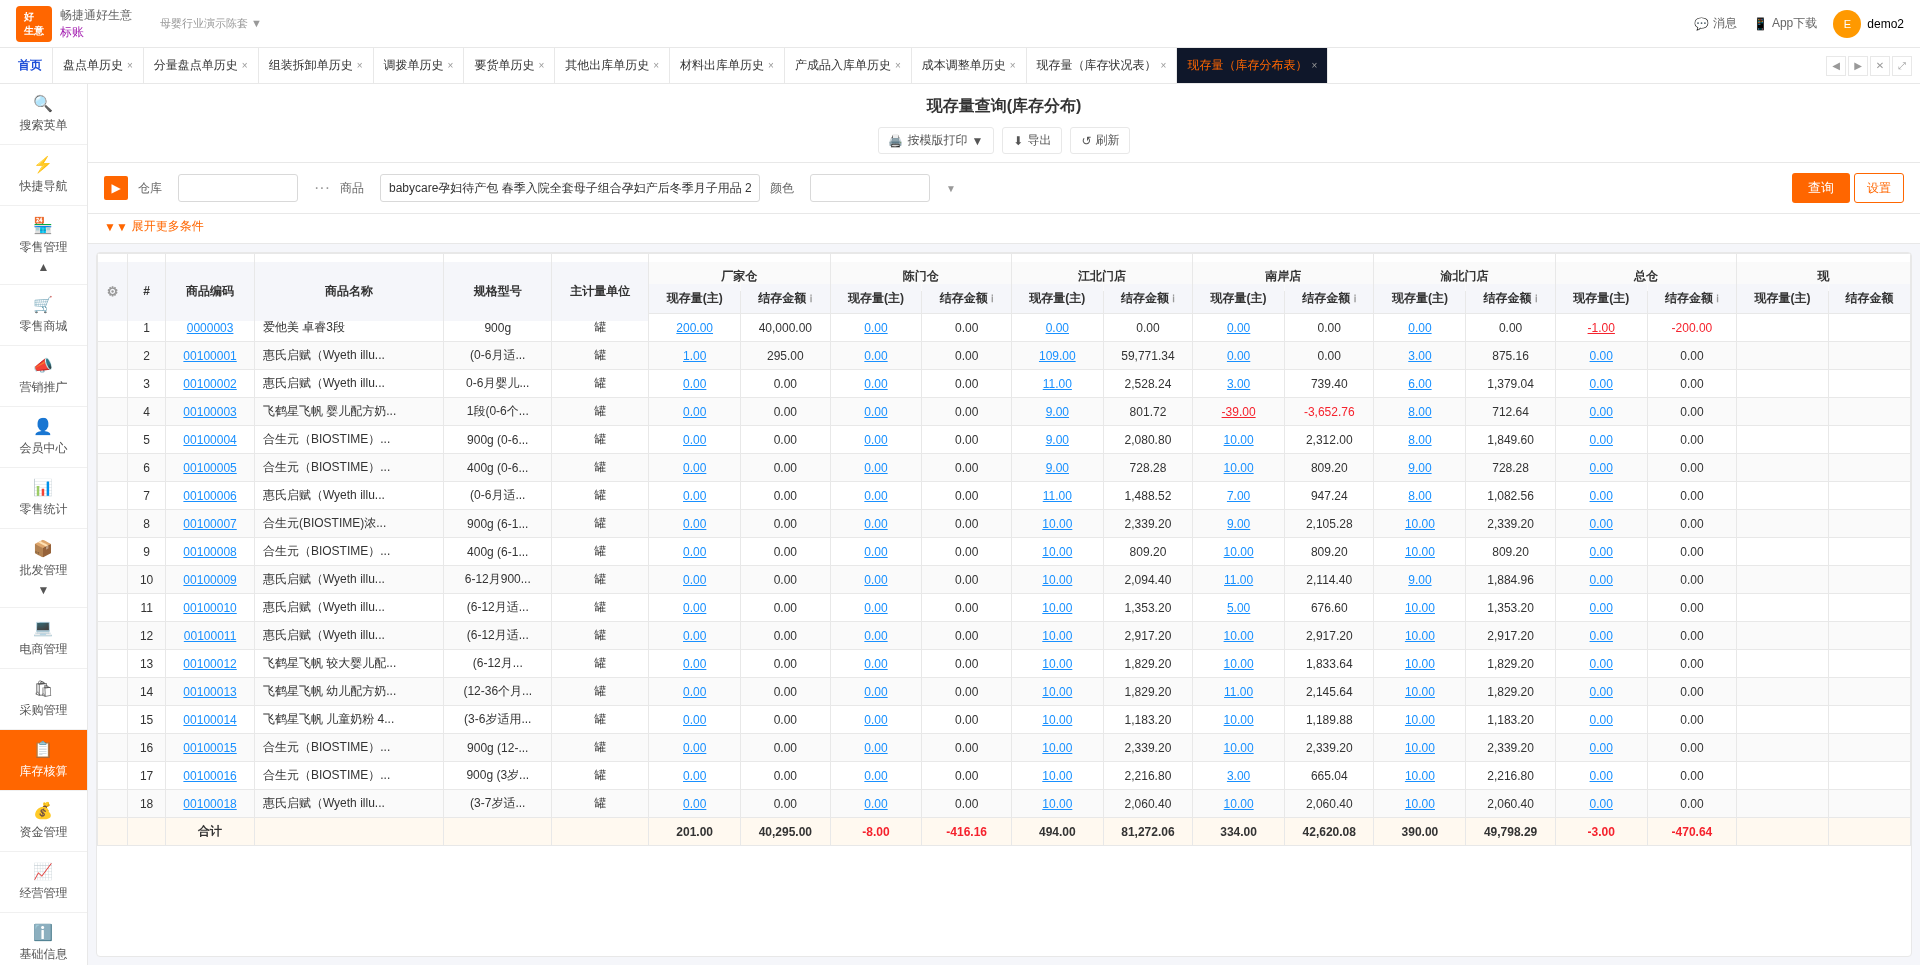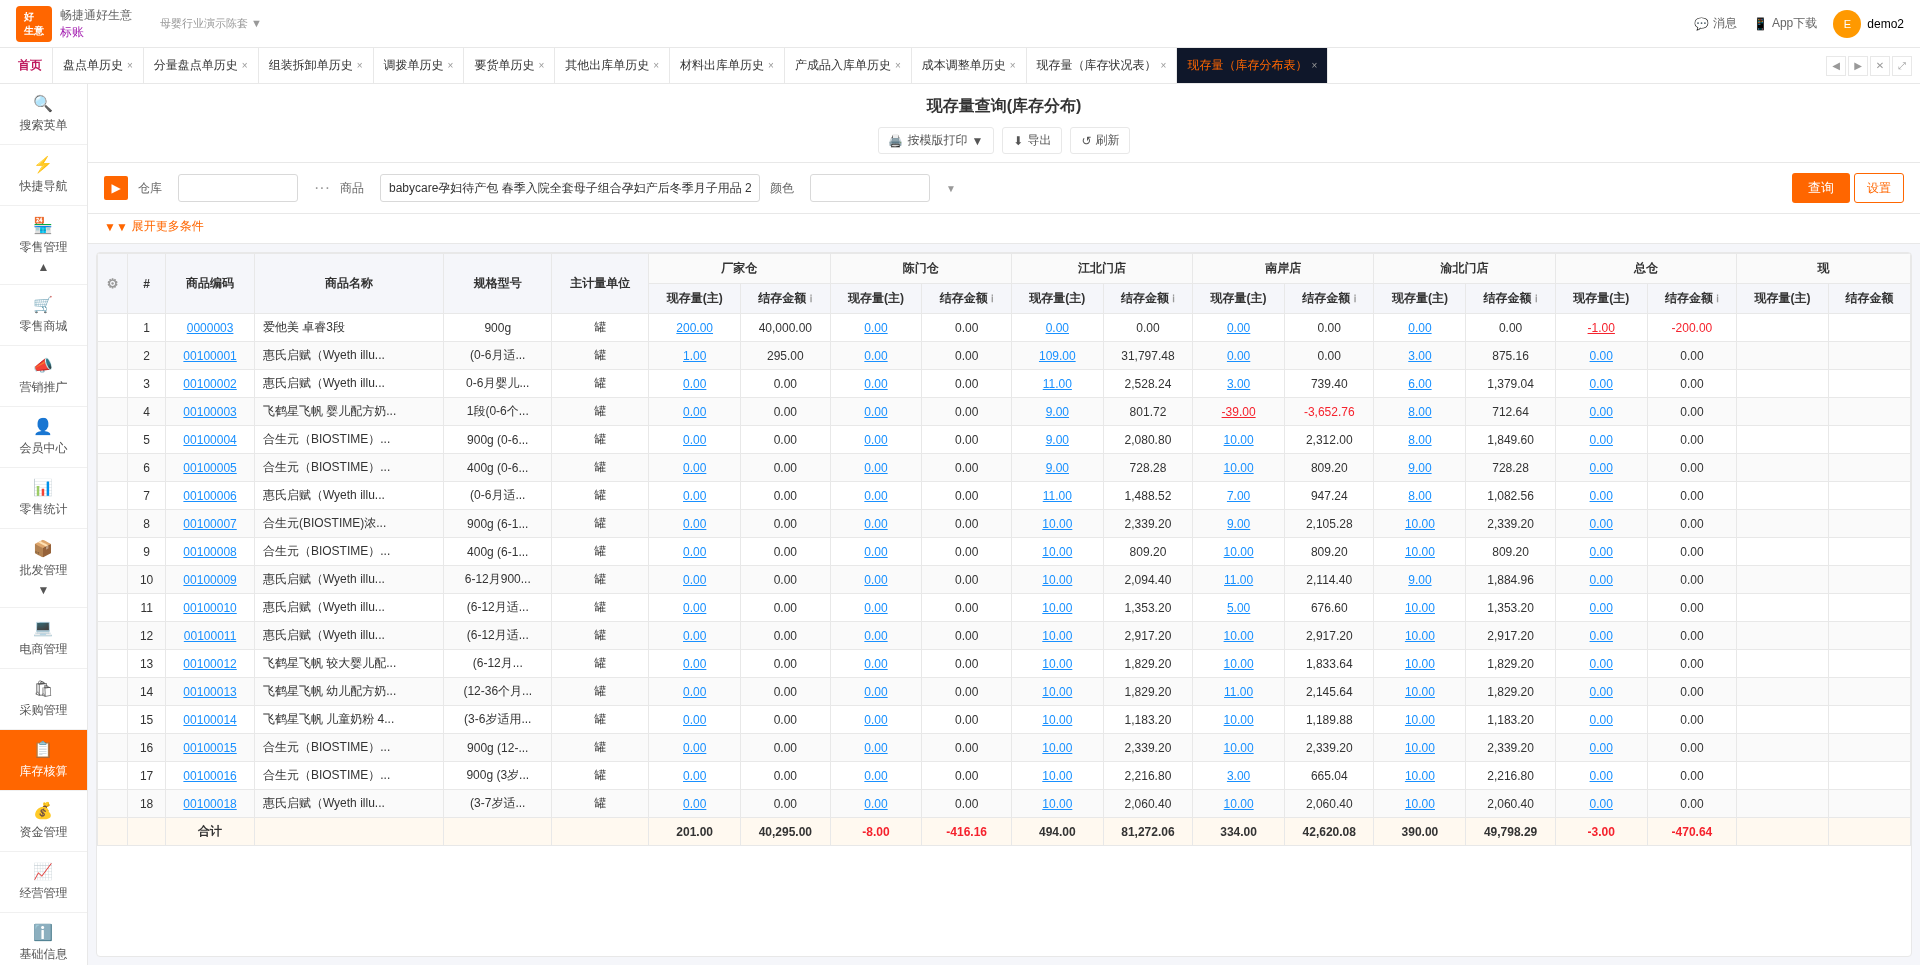--- a/index.html
+++ b/index.html
@@ -38,21 +38,21 @@
       padding: 0 10px;
       height: 36px;
       font-size: 12px;
       color: #333;
       cursor: pointer;
       white-space: nowrap;
       border-right: 1px solid #e8e8e8;
       gap: 4px;
       flex-shrink: 0;
     }
-    .nav-tab.home { color: #be185d; font-weight: bold; }
+    .nav-tab.home { color: #1d4ed8; font-weight: bold; }
     .nav-tab.active { color: #ff6600; background: #0f172a; }
     .nav-tab .close-x { color: #999; font-size: 10px; cursor: pointer; }
     .nav-arrows { display: flex; align-items: center; gap: 2px; margin-left: auto; }
     .nav-arrow { width: 20px; height: 20px; display: flex; align-items: center; justify-content: center; cursor: pointer; color: #999; border: 1px solid #e8e8e8; background: #fff; font-size: 10px; }
 
     
     .main-layout { display: flex; height: calc(965px - 48px - 36px); }
 
     
     .sidebar {
@@ -146,21 +146,21 @@
     }
     thead th {
       background: #f5f6fa;
       border: 1px solid #e8e8e8;
       padding: 6px 8px;
       text-align: center;
       color: #333;
       font-weight: 600;
       white-space: nowrap;
       position: sticky;
-      top: 0;
+      top: 8px;
       z-index: 2;
     }
     thead th.group-header {
       background: #fafafa;
     }
     tbody td {
       border: 1px solid #e8e8e8;
       padding: 5px 8px;
       text-align: center;
       color: #333;
@@ -407,21 +407,21 @@
               <td class="">2</td>
               <td class="td-link">00100001</td>
               <td class="td-left">惠氏启赋（Wyeth illu...</td>
               <td class="">(0-6月适...</td>
               <td class="">罐</td>
               <td class="td-link">1.00</td>
               <td class="">295.00</td>
               <td class="td-link">0.00</td>
               <td class="">0.00</td>
               <td class="td-link">109.00</td>
-              <td class="">31,797.48</td>
+              <td class="">59,771.34</td>
               <td class="td-link">0.00</td>
               <td class="">0.00</td>
               <td class="td-link">3.00</td>
               <td class="">875.16</td>
               <td class="td-link">0.00</td>
               <td class="">0.00</td>
               <td class=""></td>
               <td class=""></td>
             </tr>
             <tr>

